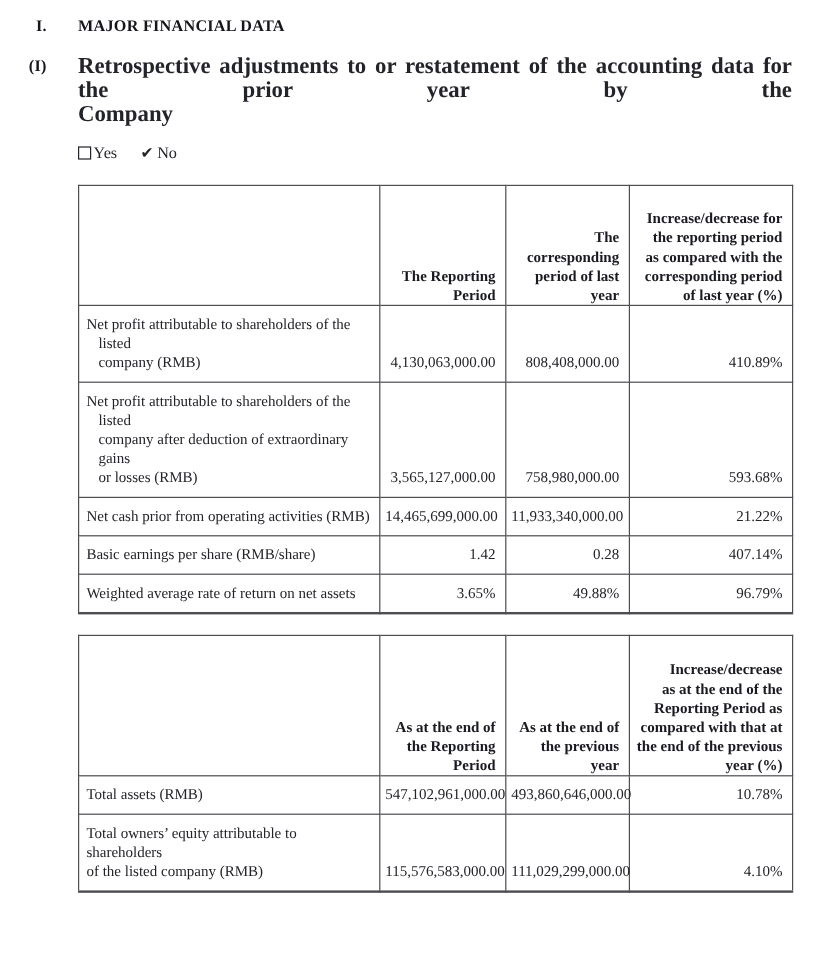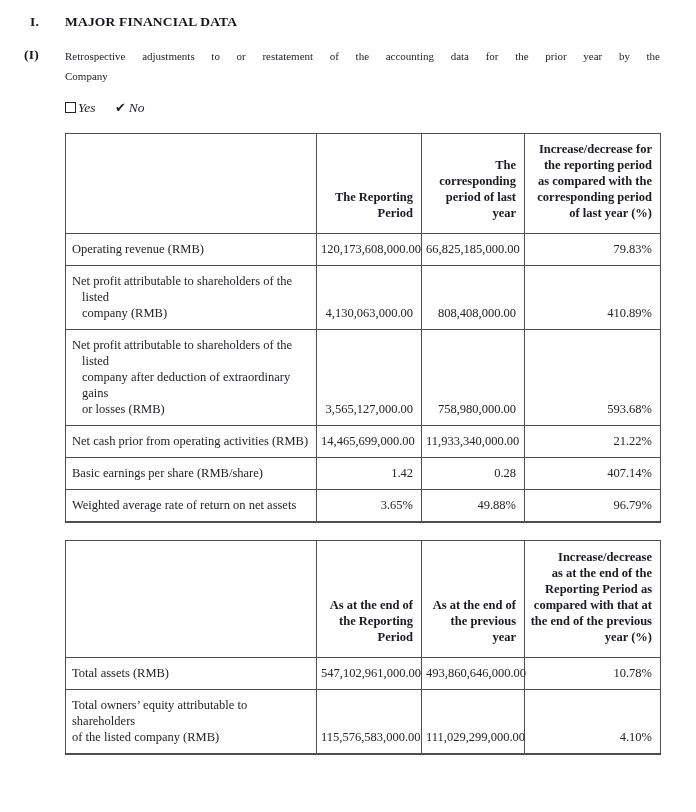--- a/index.html
+++ b/index.html
@@ -11,37 +11,37 @@
   }
   .page { padding-top:13px; }
 
   
   .h-row { position:relative; padding-left:65px; font-weight:bold; font-size:13.5px; line-height:18px; color:#15151c; letter-spacing:0.2px; }
   .h-num  { position:absolute; left:30px; }
   .h-num2 { position:absolute; left:24px; }
   .h2 { margin-top:15px; }
 
   
-  .para { margin:14px 0 4px 65px; width:595px; font-size:11px; line-height:20px; }
+  .para { margin:14px 0 4px 65px; width:595px; font-size:19px; line-height:20px;font-weight:bold; }
   .jline { text-align:justify; text-align-last:justify; }
 
   
-  .options { margin:13px 0 0 65px; font-size:13.5px; line-height:18px;font-style:italic; }
+  .options { margin:13px 0 0 65px; font-size:13.5px; line-height:18px; }
   .opt { display:inline-block; }
   .opt + .opt { margin-left:16px; }
   .cbox { display:inline-block; width:9px; height:9px; border:1.4px solid #23232a; margin-right:2px; vertical-align:-1px; }
   .check { font-family:"DejaVu Sans",sans-serif; font-weight:bold; font-size:13px; margin-right:3px; }
 
   
   table.fin { margin-left:65px; width:595px; border-collapse:collapse; table-layout:fixed; font-size:12.5px; line-height:16px; }
   .tbl1 { margin-top:16px; }
   .tbl2 { margin-top:17px; }
   table.fin th, table.fin td { border:1px solid #4d4d52; vertical-align:bottom; }
   table.fin { border-bottom:2px solid #4d4d52; }
-  th.hcell { font-weight:bold; text-align:right; white-space:pre-line; padding:7px 8px 12px 4px; color:#1a1a22; }
+  th.hcell { font-weight:bold; text-align:right; white-space:pre-line; padding:7px 8px 0 4px; color:#1a1a22; }
   th.hblank { padding:7px 6px 8px 6px; }
   tr.hrow1 { height:100px; }
   tr.hrow2 { height:117px; }
   td.lbl { text-align:left; white-space:pre-line; padding:7px 4px 8px 16px; text-indent:-10px; }
   td.lbl.noindent { padding-left:6px; text-indent:0; }
   td.num { text-align:right; padding:7px 8px 8px 4px; }
 </style>
 </head>
 <body>
 
@@ -82,26 +82,20 @@
 corresponding
 period of last year</th>
         <th class="hcell">Increase/decrease for
 the reporting period
 as compared with the
 corresponding period
 of last year (%)</th>
       </tr>
     </thead>
     <tbody>
-      <tr>
-        <td class="lbl">Operating revenue (RMB)</td>
-        <td class="num">120,173,608,000.00</td>
-        <td class="num">66,825,185,000.00</td>
-        <td class="num">79.83%</td>
-      </tr>
       <tr>
         <td class="lbl">Net profit attributable to shareholders of the listed
 company (RMB)</td>
         <td class="num">4,130,063,000.00</td>
         <td class="num">808,408,000.00</td>
         <td class="num">410.89%</td>
       </tr>
       <tr>
         <td class="lbl">Net profit attributable to shareholders of the listed
 company after deduction of extraordinary gains

